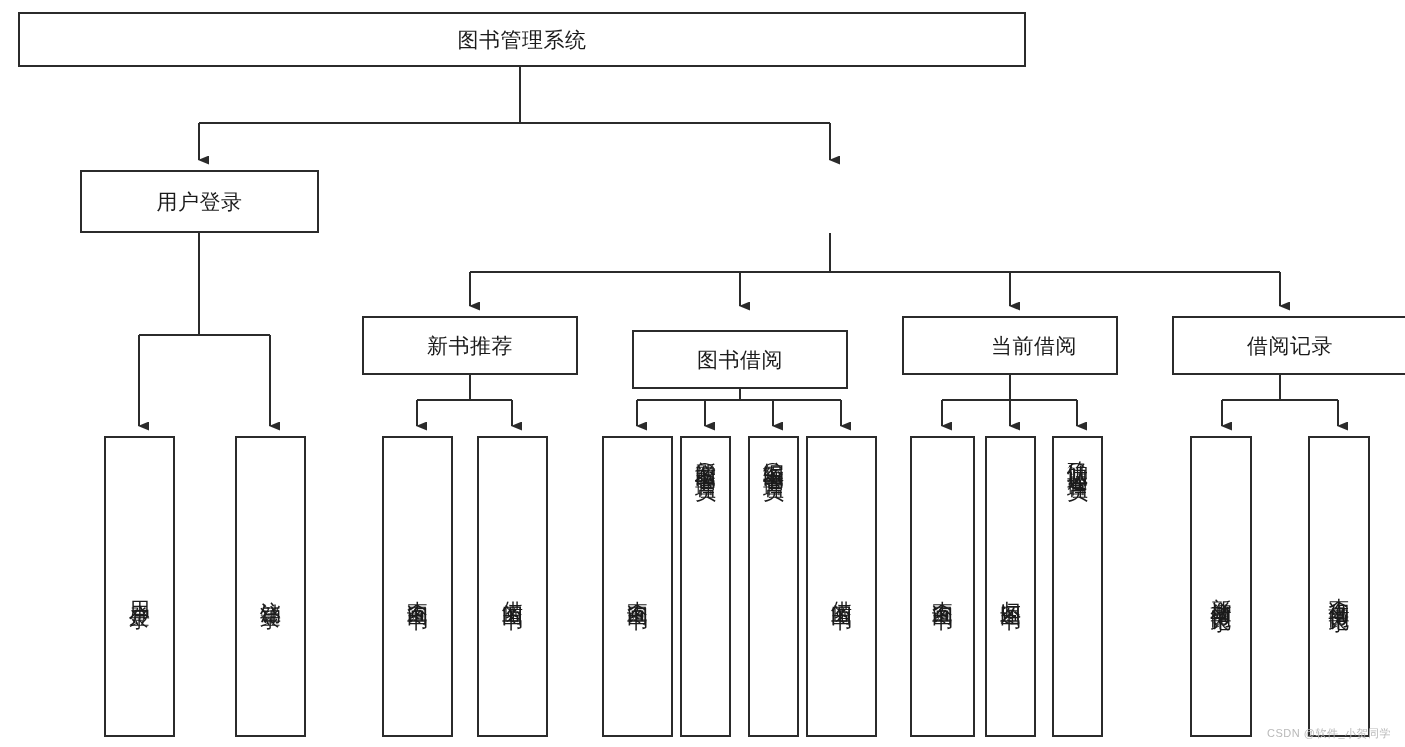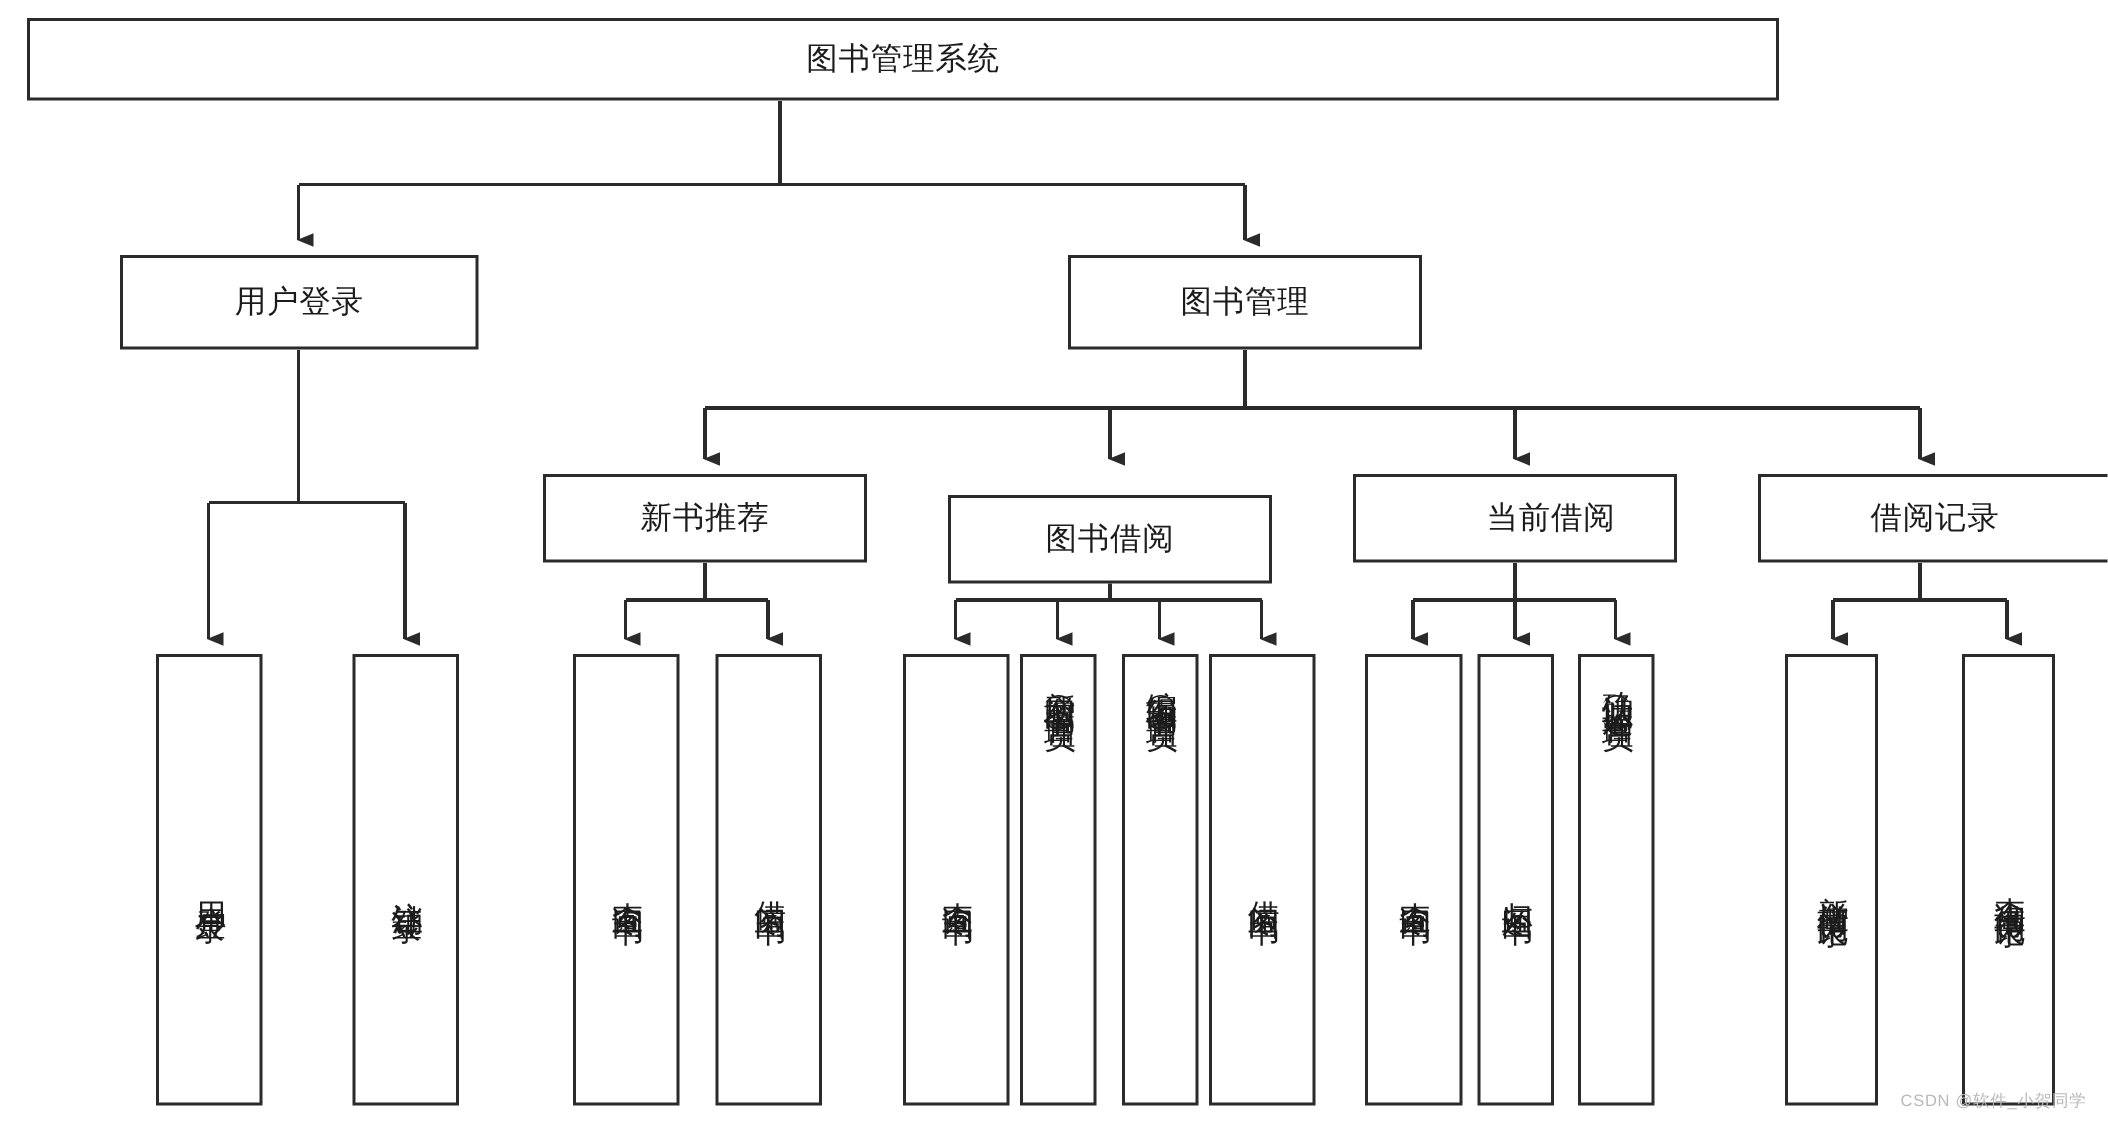--- a/index.html
+++ b/index.html
@@ -126,31 +126,28 @@
       <path d="M1010,400 L1010,426" marker-end="url(#arrowhead)"></path>
       <path d="M1077,400 L1077,426" marker-end="url(#arrowhead)"></path>
 
       <path d="M1280,375 L1280,400"></path>
       <path d="M1222,400 L1338,400"></path>
       <path d="M1222,400 L1222,426" marker-end="url(#arrowhead)"></path>
       <path d="M1338,400 L1338,426" marker-end="url(#arrowhead)"></path>
     </g>
   </svg>
 
-  <div class="node-box" style="left:18px; top:12px; width:1168px; height:55px;">
+  <div class="node-box" style="left:18px; top:12px; width:1008px; height:55px;">
     <span class="node-label-h">图书管理系统</span>
   </div>
 
   <div class="node-box" style="left:80px; top:170px; width:239px; height:63px;">
     <span class="node-label-h">用户登录</span>
   </div>
 
-  <div class="node-box" style="left:712px; top:170px; width:236px; height:63px;">
-    <span class="node-label-h">图书管理</span>
-  </div>
 
   <div class="node-box" style="left:362px; top:316px; width:216px; height:59px;">
     <span class="node-label-h">新书推荐</span>
   </div>
 
   <div class="node-box" style="left:632px; top:330px; width:216px; height:59px;">
     <span class="node-label-h">图书借阅</span>
   </div>
 
   <div class="node-box" style="left:902px; top:316px; width:216px; height:59px;padding-left:48px;">

